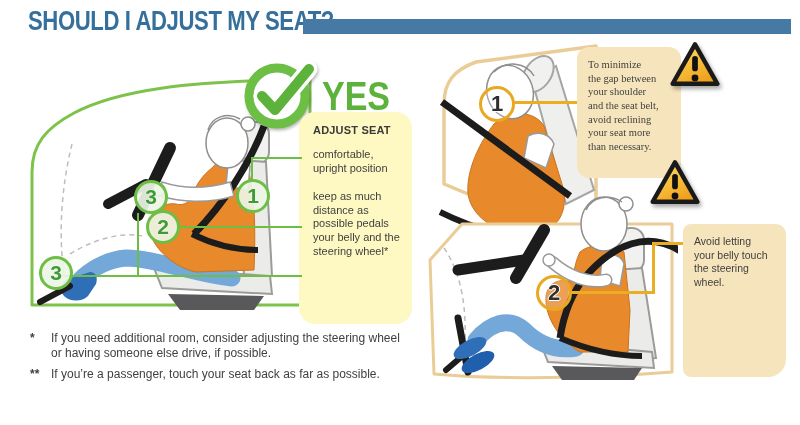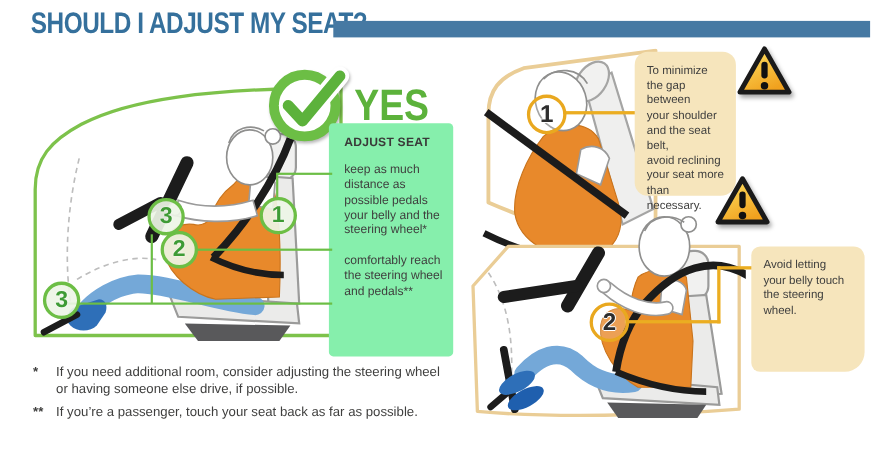--- a/index.html
+++ b/index.html
@@ -11,30 +11,30 @@
   #title{left:28px;top:6px;font-size:27px;font-weight:bold;color:#35709C;
          transform:scaleX(.82);transform-origin:left top;letter-spacing:-.5px;white-space:nowrap;}
   #title-bar{left:303px;top:19px;width:488px;height:15px;background:#4679A3;}
 
   
   #check-wrap{left:243px;top:54px;width:80px;height:80px;filter:drop-shadow(1px 2px 1.5px rgba(0,0,0,.28));}
   #yes-label{left:322px;top:74px;font-size:40px;font-weight:bold;color:#5CB23B;
              transform:scaleX(.85);transform-origin:left top;}
 
   
-  #green-panel{left:299px;top:112px;width:113px;height:212px;background:#86efac;
-               border-radius:4px;box-sizing:border-box;padding:12px 8px 8px 14px;}
+  #green-panel{left:299px;top:112px;width:113px;height:212px;background:#fef9c3;
+               border-radius:16px;box-sizing:border-box;padding:12px 8px 8px 14px;}
   #green-panel h3{margin:0 0 12px 0;font-size:11px;letter-spacing:.2px;color:#3A3A39;}
   .point{font-size:11px;line-height:1.26;white-space:pre-line;margin:0 0 14px 0;color:#3F3F3E;}
 
   
   .cream-box{background:#F6E5BC;box-sizing:border-box;padding:11px 8px 8px 11px;
              font-size:10.5px;line-height:1.3;white-space:pre-line;color:#3F3F3E;}
-  #warn-box-1{left:577px;top:47px;width:92px;height:131px;border-radius:12px 12px 14px 12px;}
-  #warn-box-2{left:683px;top:224px;width:103px;height:114px;border-radius:8px 10px 18px 8px;}
+  #warn-box-1{left:577px;top:47px;width:104px;height:131px;border-radius:12px 12px 14px 12px;font-family:Liberation Serif, serif;}
+  #warn-box-2{left:683px;top:224px;width:103px;height:153px;border-radius:8px 10px 18px 8px;}
 
   
   .tri{filter:drop-shadow(2px 3px 2px rgba(0,0,0,.35));}
   #tri-1{left:668px;top:40px;}
   #tri-2{left:648px;top:158px;}
 
   
   .gmark{width:34px;height:34px;border-radius:50%;background:rgba(237,245,230,.92);
          border:3px solid #6CBE45;color:#3E9B35;font-weight:bold;font-size:21px;
          display:flex;align-items:center;justify-content:center;box-sizing:border-box;
@@ -110,28 +110,27 @@
 
   <svg class="abs" id="check-wrap" viewBox="0 0 80 80">
     <circle cx="34" cy="42" r="28" fill="#FFFFFF" stroke="#6CBE45" stroke-width="9"></circle>
     <path d="M 19,42 L 32,56 L 66,15" fill="none" stroke="#FFFFFF" stroke-width="17" stroke-linecap="round" stroke-linejoin="round"></path>
     <path d="M 19,42 L 32,56 L 66,15" fill="none" stroke="#5CB23B" stroke-width="10" stroke-linecap="round" stroke-linejoin="round"></path>
   </svg>
   <div class="abs" id="yes-label">YES</div>
 
   <div class="abs" id="green-panel">
     <h3>ADJUST SEAT</h3>
+    <p class="point">comfortable,
+upright position</p>
     <p class="point">keep as much
 distance as
 possible pedals
 your belly and the
 steering wheel*</p>
-    <p class="point">comfortably reach
-the steering wheel
-and pedals**</p>
   </div>
 
   <div class="abs gline" id="l1v"></div>
   <div class="abs gline" id="l1h"></div>
   <div class="abs gline" id="l2h"></div>
   <div class="abs gline" id="l3v"></div>
   <div class="abs gline" id="l3h"></div>
 
   <div class="abs gmark" id="g1">1</div>
   <div class="abs gmark" id="g2">2</div>

